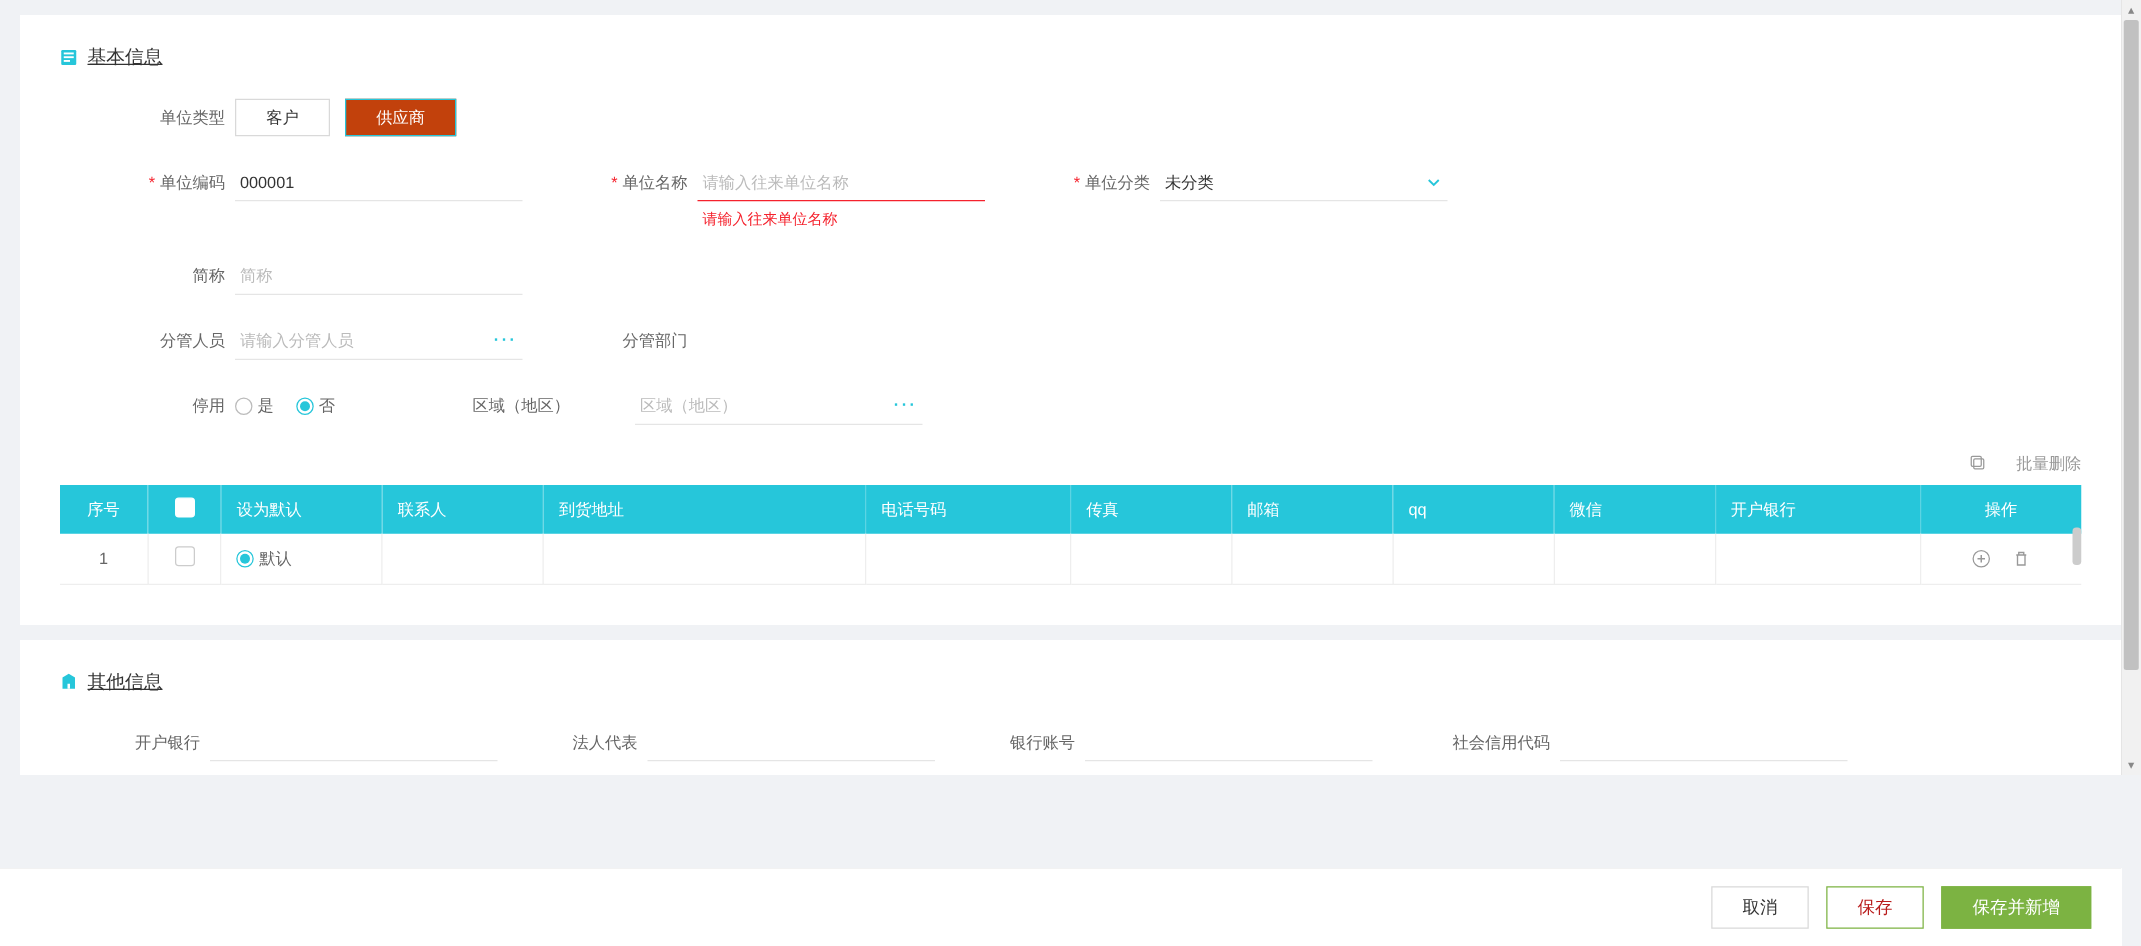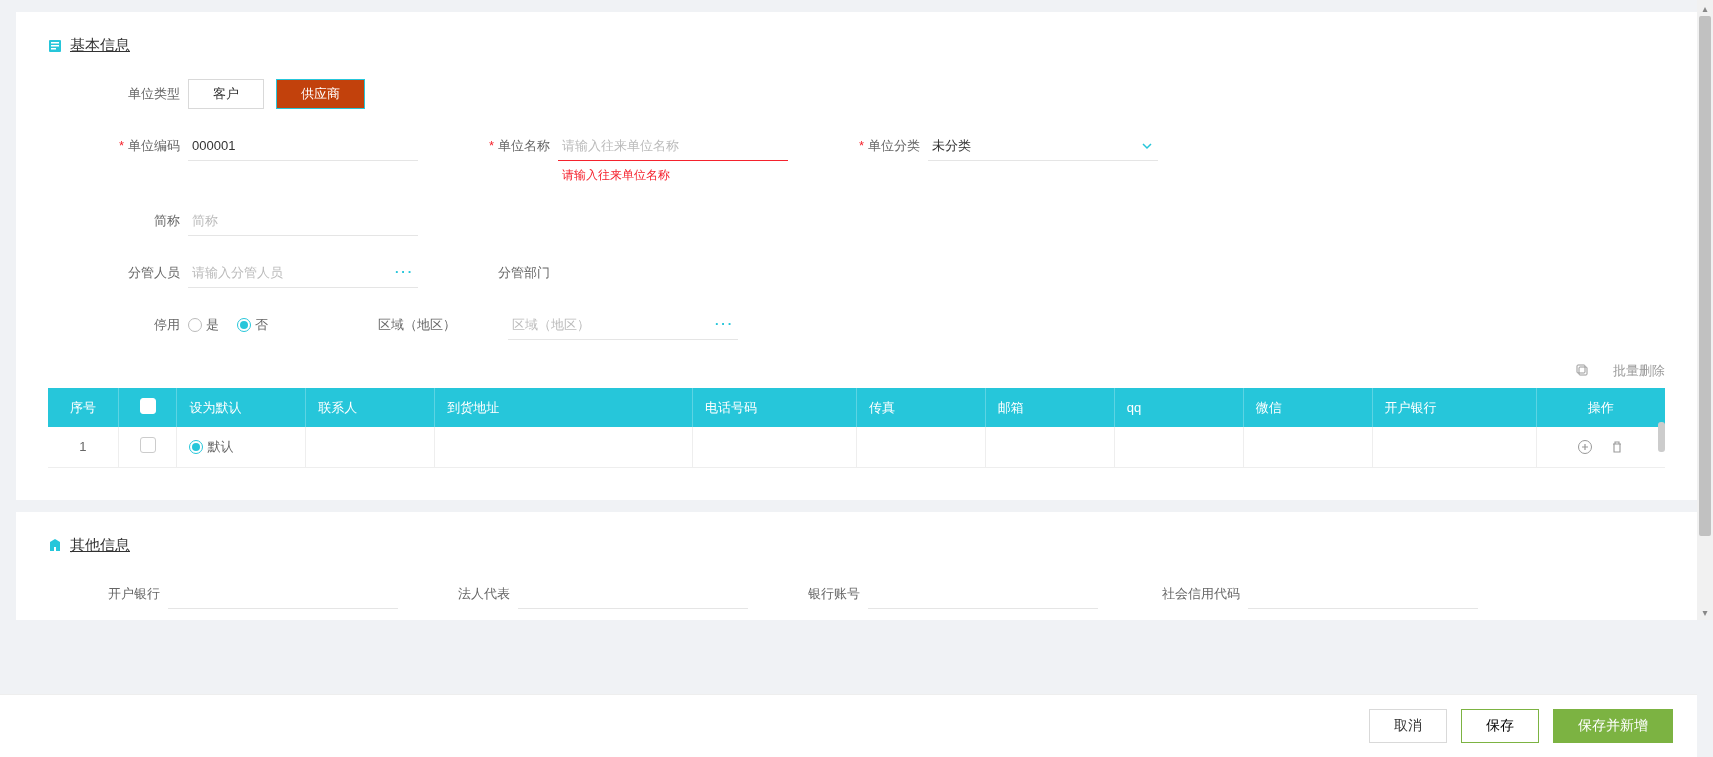--- a/index.html
+++ b/index.html
@@ -247,21 +247,21 @@
   border: 1px solid #d9d9d9;
   background: #fff;
   color: #333;
   cursor: pointer;
   display: inline-flex;
   align-items: center;
   justify-content: center;
 }
 .btn.outline-green {
   border-color: #7cb342;
-  color: #000000;
+  color: #b91c1c;
 }
 .btn.green {
   background: #7cb342;
   border-color: #7cb342;
   color: #fff;
 }
 .page-scroll-track {
   position: absolute;
   right: 0;
   top: 0;

